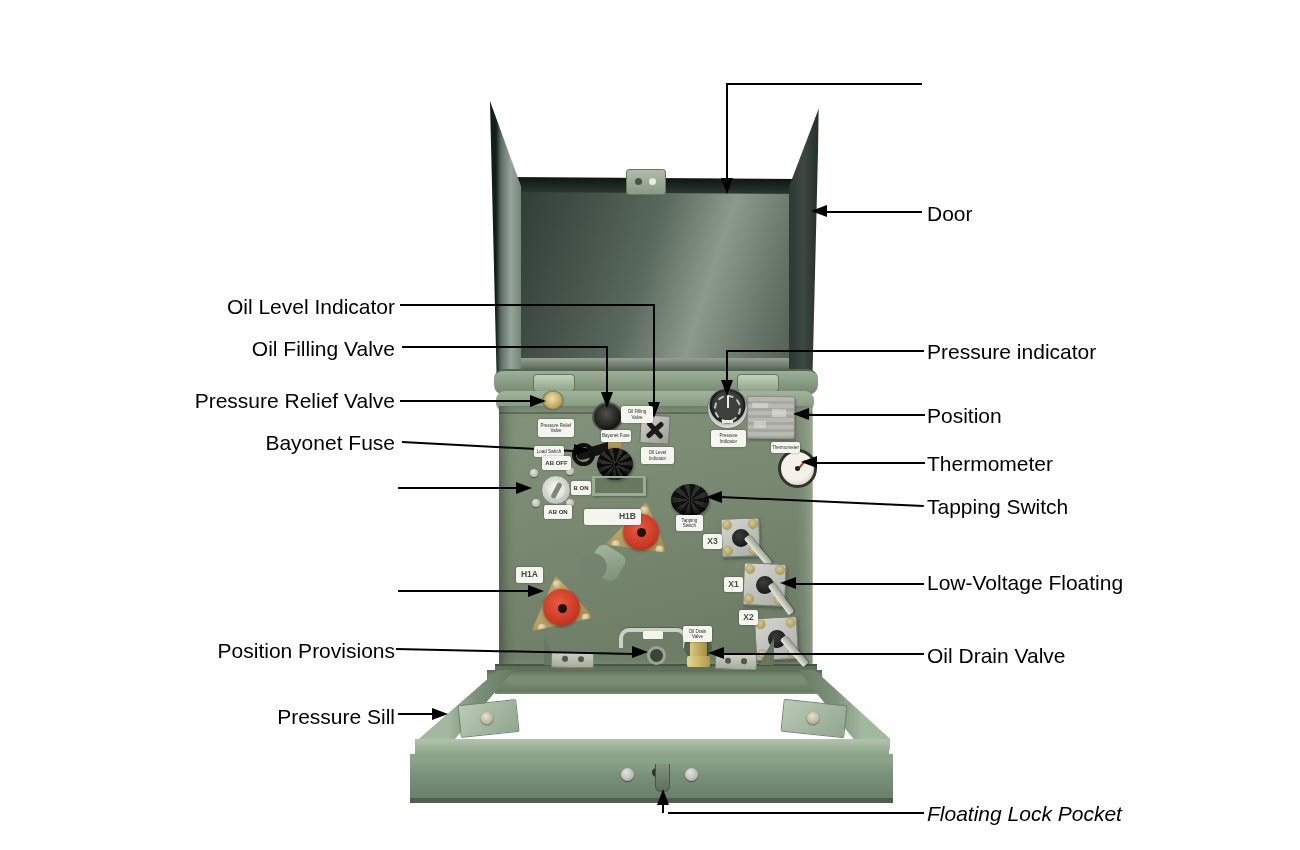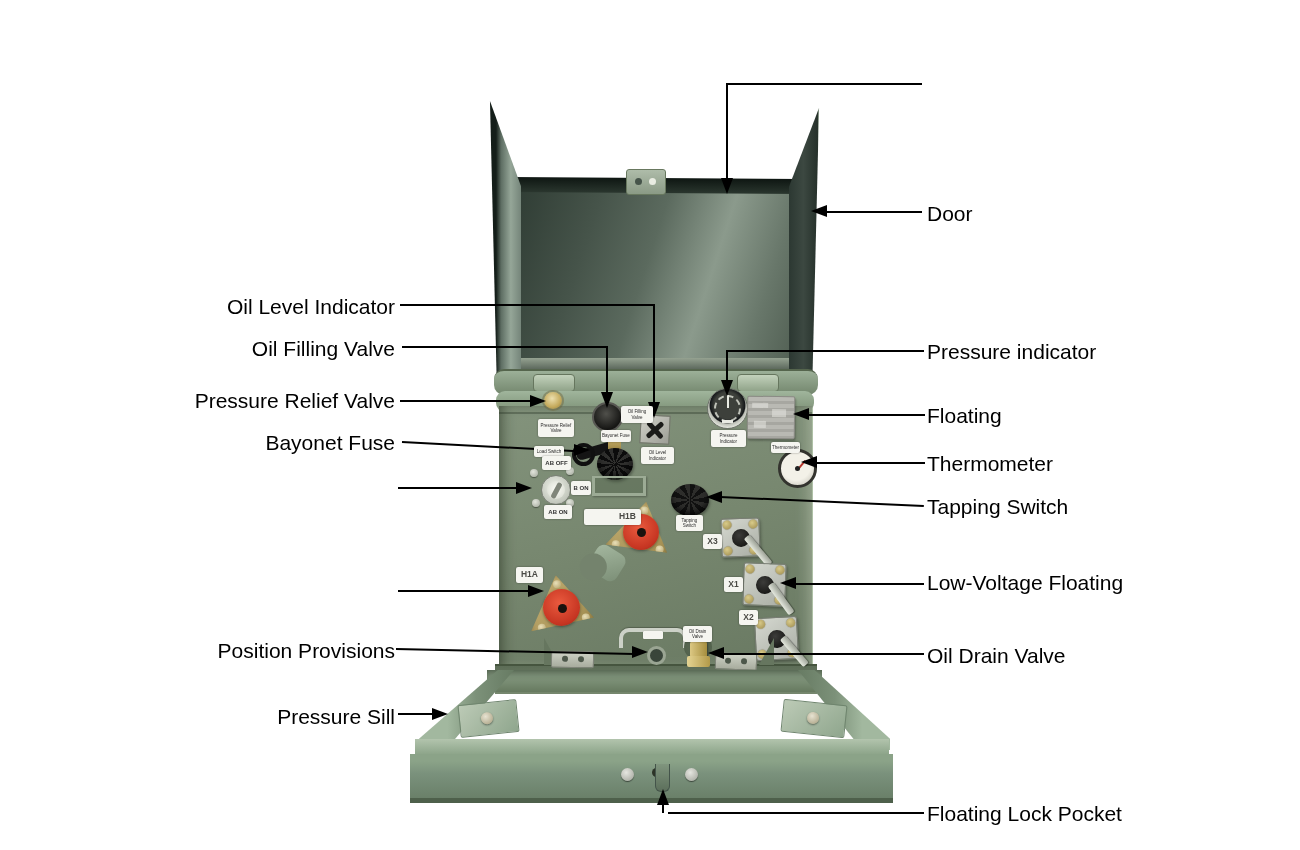--- a/index.html
+++ b/index.html
@@ -305,38 +305,38 @@
 
   <div class="callout" style="left:927px;top:202px;">Door</div>
   <div class="line h" style="left:825px;top:211px;width:97px;"></div>
   <div class="arr left" style="left:811px;top:205px;"></div>
 
   <div class="callout" style="left:927px;top:340px;">Pressure indicator</div>
   <div class="line h" style="left:727px;top:350px;width:197px;"></div>
   <div class="line v" style="left:726px;top:350px;height:32px;"></div>
   <div class="arr down" style="left:721px;top:380px;"></div>
 
-  <div class="callout" style="left:927px;top:404px;">Floating</div>
+  <div class="callout" style="left:927px;top:404px;">Position</div>
   <div class="line h" style="left:807px;top:414px;width:118px;"></div>
   <div class="arr left" style="left:793px;top:408px;"></div>
 
   <div class="callout" style="left:927px;top:452px;">Thermometer</div>
   <div class="line h" style="left:815px;top:462px;width:110px;"></div>
   <div class="arr left" style="left:801px;top:456px;"></div>
 
   <div class="callout" style="left:927px;top:495px;">Tapping Switch</div>
   <div class="line h" style="left:720px;top:496px;width:204px;transform:rotate(2.5deg);transform-origin:left center;"></div>
   <div class="arr left" style="left:706px;top:491px;"></div>
 
   <div class="callout" style="left:927px;top:571px;">Low-Voltage Floating</div>
   <div class="line h" style="left:794px;top:583px;width:130px;"></div>
   <div class="arr left" style="left:780px;top:577px;"></div>
 
   <div class="callout" style="left:927px;top:644px;">Oil Drain Valve</div>
   <div class="line h" style="left:722px;top:653px;width:202px;"></div>
   <div class="arr left" style="left:708px;top:647px;"></div>
 
-  <div class="callout" style="left:927px;top:802px;">Floating Lock Pocket</div>
+  <div class="callout" style="left:927px;top:802px;font-style:italic;">Floating Lock Pocket</div>
   <div class="line h" style="left:668px;top:812px;width:256px;"></div>
   <div class="line v" style="left:662px;top:801px;height:12px;"></div>
   <div class="arr up" style="left:657px;top:789px;"></div>
 
 </div>
 
 </body></html>

